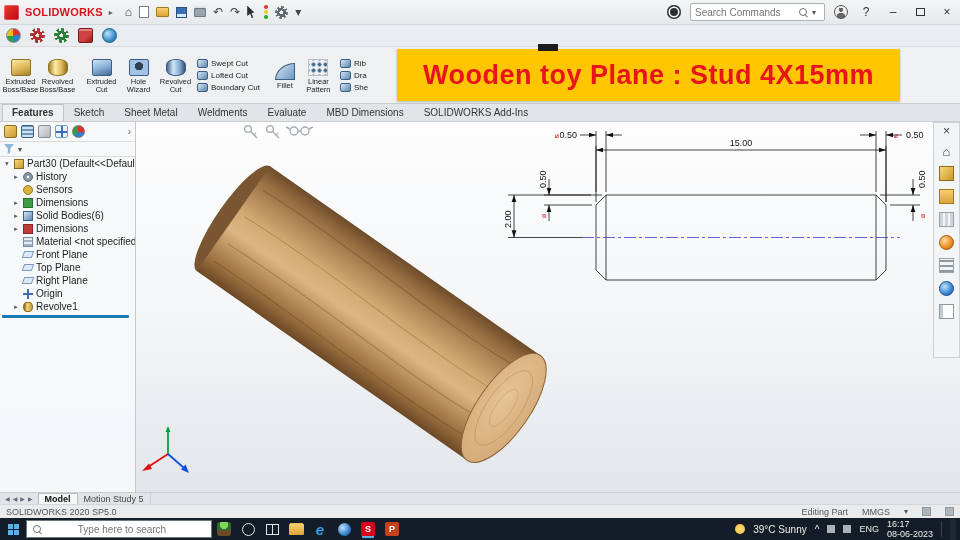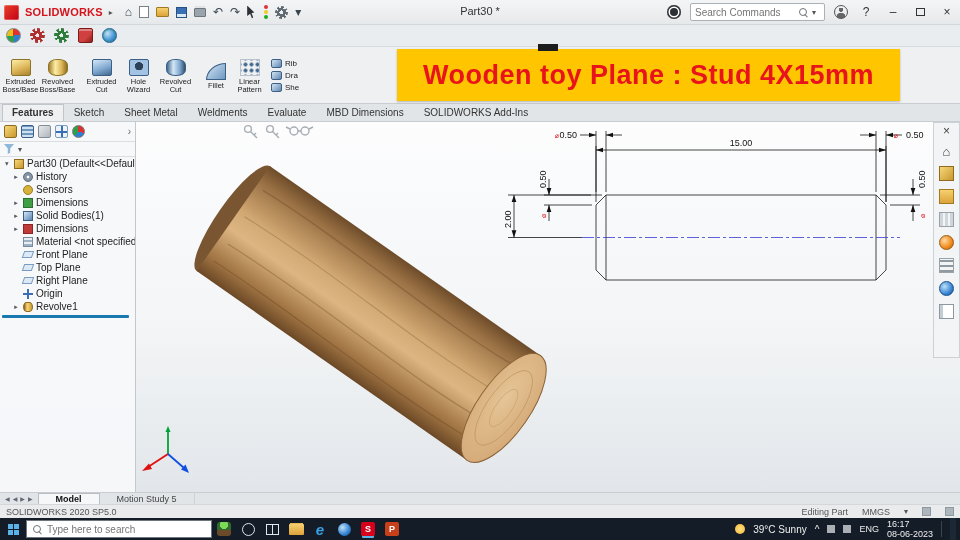--- a/index.html
+++ b/index.html
@@ -128,33 +128,33 @@
   .tpi-pal{background:repeating-linear-gradient(90deg,#cfd6db 0 3px,#f2f4f5 3px 5px);border:1px solid #9aa2a8;}
   .tpi-app{border-radius:50%;background:radial-gradient(circle at 35% 35%,#ffd9a0,#f08a1d 60%,#b85b00);border:1px solid #9c5a10;}
   .tpi-props{background:repeating-linear-gradient(0deg,#8f99a1 0 2px,#f2f4f5 2px 5px);border:1px solid #9aa2a8;}
   .tpi-forum{border-radius:50%;background:radial-gradient(circle at 35% 35%,#bfe0f7,#2f7fd0 65%,#1a4f8c);border:1px solid #1a4f8c;}
   .tpi-pane{background:#fff;border:1px solid #8f99a1;box-shadow:inset 3px 0 0 #c3cdd4;}
 
   
   .bottomtabs{position:absolute;left:0;top:492px;width:960px;height:12px;background:#e2e5e8;border-top:1px solid #c9cdd1;
     display:flex;align-items:center;font-size:9px;color:#444;}
   .btn-arrows{display:flex;gap:3px;padding:0 5px;font-size:6px;color:#667;}
-  .btab{padding:0 17px;height:12px;display:flex;align-items:center;border-right:1px solid #cfd3d7;}
+  .btab{padding:0 6px;height:12px;display:flex;align-items:center;border-right:1px solid #cfd3d7;}
   .btab.active{background:#f6f7f8;font-weight:bold;color:#111;border:1px solid #b9bec3;border-bottom:none;}
   .statusbar{position:absolute;left:0;top:504px;width:960px;height:14px;background:#e9ebed;border-top:1px solid #d3d7da;
     display:flex;align-items:center;font-size:9px;color:#555;padding:0 6px;gap:6px;}
   .sb-right{margin-left:auto;display:flex;align-items:center;gap:14px;}
   .sb-ic{width:9px;height:9px;background:#aeb6bd;border:1px solid #8f99a1;}
 
   .taskbar{position:absolute;left:0;top:518px;width:960px;height:22px;background:#141c27;display:flex;align-items:center;color:#eee;}
   .start{width:26px;height:22px;display:flex;align-items:center;justify-content:center;}
   .winlogo{width:11px;height:11px;display:grid;grid-template-columns:1fr 1fr;grid-template-rows:1fr 1fr;gap:1px;}
   .winlogo i{background:#59b3e8;display:block;}
   .tb-search{display:flex;align-items:center;gap:5px;background:#fff;height:18px;width:186px;padding:0 6px;border:1px solid #6d767d;}
-  .tb-search input{border:none;outline:none;font-size:10px;width:150px;color:#555;background:transparent;font-family:"Liberation Sans",sans-serif;}
+  .tb-search input{border:none;outline:none;font-size:10px;width:150px;color:#555;background:transparent;font-family:"Liberation Sans",sans-serif;text-align:center;}
   .tb-ic{width:24px;height:22px;display:flex;align-items:center;justify-content:center;flex:none;}
   .plant{width:14px;height:14px;border-radius:3px;background:radial-gradient(circle at 50% 20%,#7ed957 0 4px,transparent 4.5px),linear-gradient(#2f6b2f 0 55%,#6b4a2a 55%);}
   .cortana{width:13px;height:13px;border-radius:50%;border:1.5px solid #dfe6ec;}
   .tview{width:13px;height:11px;border:1.2px solid #dfe6ec;background:linear-gradient(90deg,transparent 44%,#dfe6ec 44% 56%,transparent 56%);}
   .tb-folder{width:15px;height:11px;background:linear-gradient(#f7d070,#dca33a);border-radius:1px;box-shadow:0 -2px 0 -1px #e8bb54;}
   .edge-e{color:#35a3e8;font-weight:bold;font-size:15px;font-style:italic;}
   .blueapp{width:13px;height:13px;border-radius:50%;background:radial-gradient(circle at 35% 35%,#bfe0f7,#2f7fd0 60%,#174a80);}
   .swapp{width:14px;height:14px;background:#d6001c;border-radius:2px;color:#fff;font-size:9px;font-weight:bold;
     display:flex;align-items:center;justify-content:center;}
   .open-ind{box-shadow:0 3px 0 -1px #59b3e8;}
@@ -200,21 +200,20 @@
             <i style="background:#d33"></i>
             <i style="background:#ec2"></i>
             <i style="background:#2a2"></i>
           </span>
         </span>
       <span class="qi">
           <span class="gear-ic"></span>
         </span>
       <span class="qi tb-arrow">▾</span>
     </div>
-    <div class="doc-title">Part30 *</div>
     <div class="tb-right">
       <span class="scope-ic"></span>
       <div class="cmd-search">
         <input type="text" placeholder="Search Commands" style="">
         <span class="mag"></span>
         <span class="tb-arrow">▾</span>
       </div>
       <span class="user-ic"></span>
       <span class="win-btn">?</span>
       <span class="win-btn">–</span>
@@ -246,20 +245,34 @@
         <span class="ric ic-cut-ext"></span>
         <span>Extruded Cut</span>
       </div>
       <div class="rbtn">
         <span class="ric ic-hole"></span>
         <span>Hole Wizard</span>
       </div>
       <div class="rbtn">
         <span class="ric ic-cut-rev"></span>
         <span>Revolved Cut</span>
+      </div>
+      <div class="rstack">
+        <div class="srow">
+            <span class="sic sic-blue"></span>
+            <span>Swept Cut</span>
+          </div>
+        <div class="srow">
+            <span class="sic sic-blue"></span>
+            <span>Lofted Cut</span>
+          </div>
+        <div class="srow">
+            <span class="sic sic-blue"></span>
+            <span>Boundary Cut</span>
+          </div>
       </div>
       <div class="rsep"></div>
       <div class="rbtn" style="width:30px">
         <span class="ric ic-fillet"></span>
         <span>Fillet</span>
       </div>
       <div class="rbtn">
         <span class="ric ic-pattern"></span>
         <span>Linear Pattern</span>
       </div>
@@ -433,21 +446,21 @@
         <span>Sensors</span>
       </div>
       <div class="tree-row">
         <span class="arr">▸</span>
         <span class="ti ti-annot"></span>
         <span>Dimensions</span>
       </div>
       <div class="tree-row">
         <span class="arr">▸</span>
         <span class="ti ti-bodies"></span>
-        <span>Solid Bodies(1)</span>
+        <span>Solid Bodies(6)</span>
       </div>
       <div class="tree-row">
         <span class="arr">▸</span>
         <span class="ti ti-eq"></span>
         <span>Dimensions</span>
       </div>
       <div class="tree-row">
         <span class="arr"></span>
         <span class="ti ti-mat"></span>
         <span>Material &lt;not specified&gt;</span>

